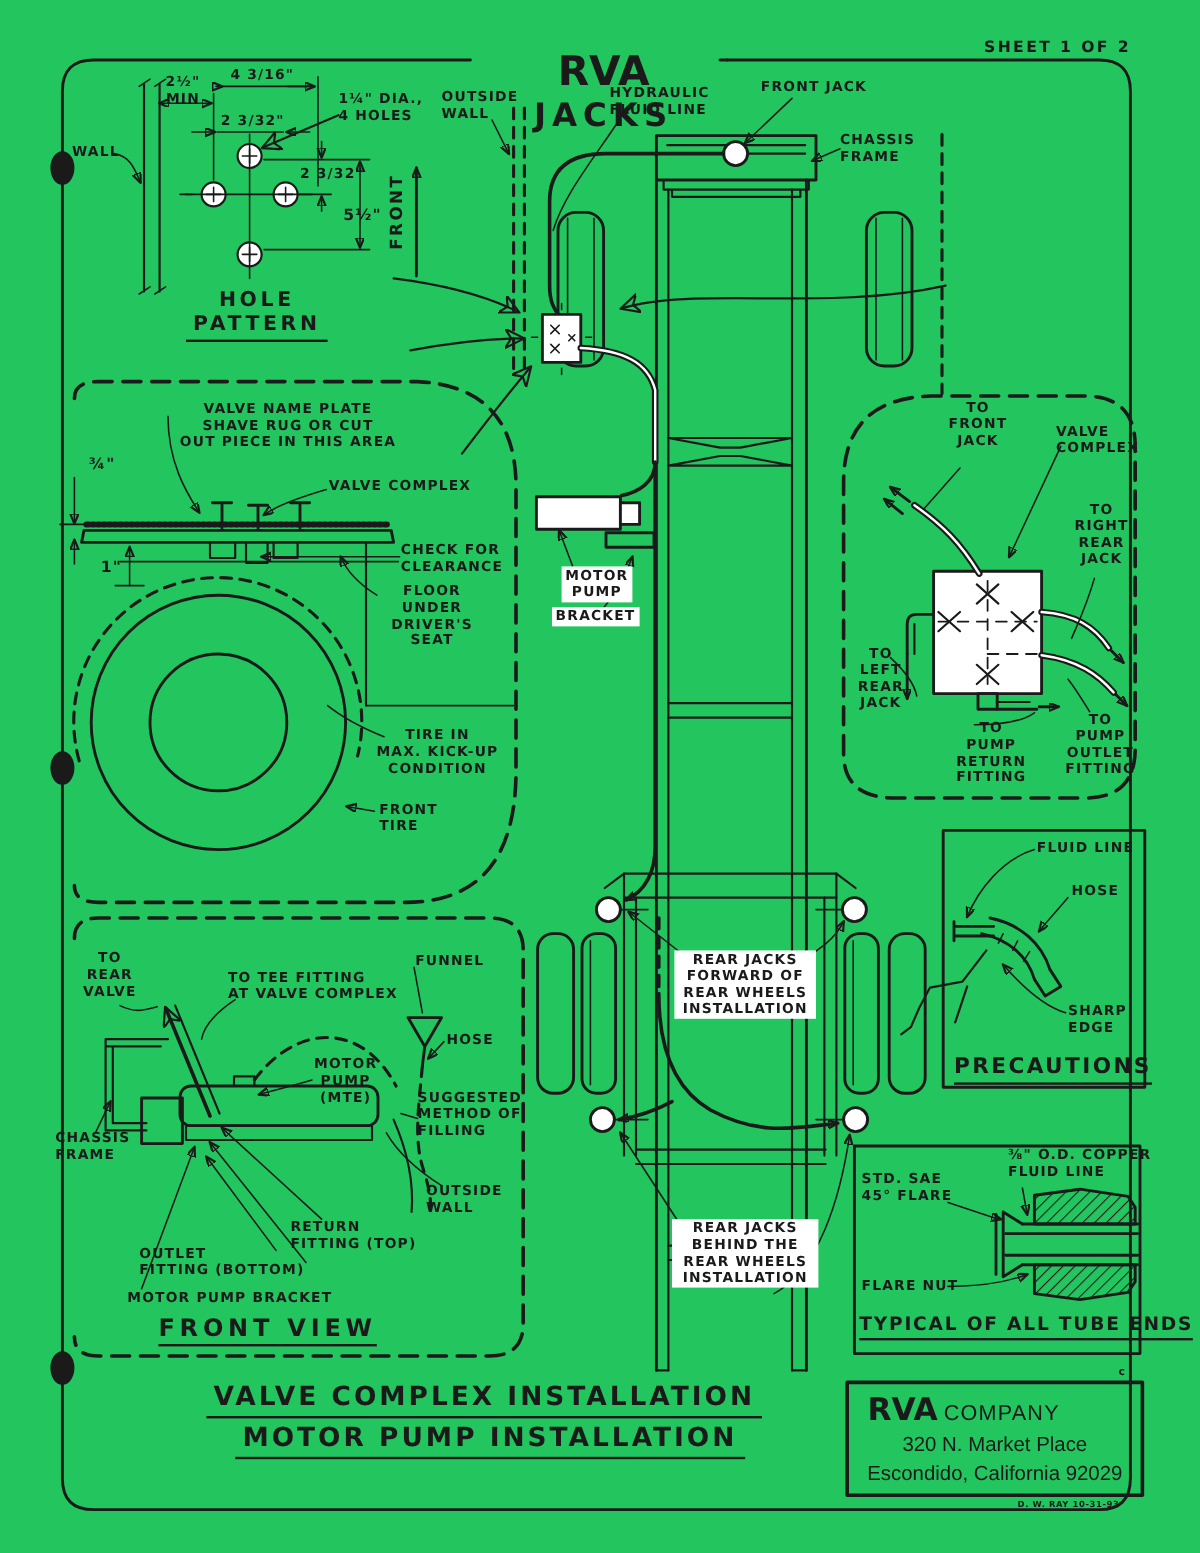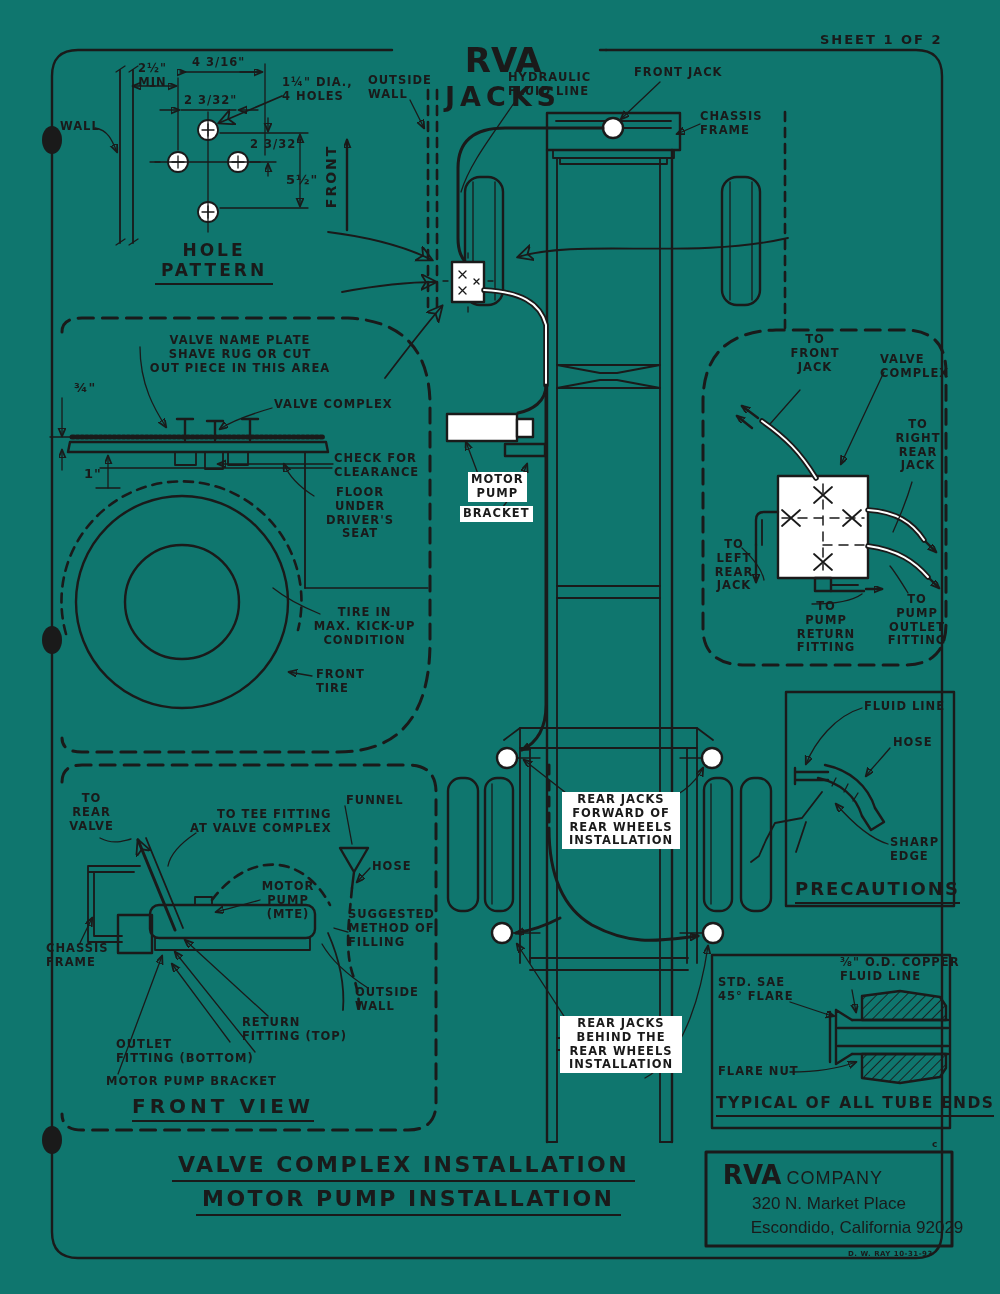--- a/index.html
+++ b/index.html
@@ -1,16 +1,16 @@
 <!DOCTYPE html>
 <html><head>
 <meta charset="utf-8">
 <style>
   html,body{margin:0;padding:0;background:#e8e8e4;}
-  #page{position:relative;width:1000px;height:1294px;background:#0f766e;overflow:hidden;
+  #page{position:relative;width:1000px;height:1294px;background:#22c55e;overflow:hidden;
         font-family:"DejaVu Sans",sans-serif;color:#1a1a1a;}
   #art{position:absolute;left:0;top:0;}
   #art *{stroke:#1a1a1a;fill:none;stroke-width:1.8;stroke-linecap:round;stroke-linejoin:round;}
   #art .w2{stroke-width:2.4;}
   #art .w3{stroke-width:3;}
   #art .hv{stroke-width:3;}
   #art .dbl{stroke-width:5.5;}
   #art .dblw{stroke:#fff;stroke-width:2;}
   #art .dsh{stroke-dasharray:15 9;stroke-width:3;}
   #art .dsh2{stroke-dasharray:9 7;stroke-width:2.6;}
@@ -359,21 +359,21 @@
 SEAT</div>
 <div class="lbl" style="left:312px;top:606px;width:105px;">TIRE IN
 MAX. KICK-UP
 CONDITION</div>
 <div class="lbl la" style="left:316px;top:668px;">FRONT
 TIRE</div>
 
 <div class="lbl" style="left:64px;top:792px;width:55px;">TO
 REAR
 VALVE</div>
-<div class="lbl la" style="left:190px;top:808px;text-align:right;">TO TEE FITTING
+<div class="lbl la" style="left:190px;top:808px;">TO TEE FITTING
 AT VALVE COMPLEX</div>
 <div class="lbl la" style="left:346px;top:794px;">FUNNEL</div>
 <div class="lbl la" style="left:372px;top:860px;">HOSE</div>
 <div class="lbl" style="left:258px;top:880px;width:60px;">MOTOR
 PUMP
 (MTE)</div>
 <div class="lbl la" style="left:348px;top:908px;">SUGGESTED
 METHOD OF
 FILLING</div>
 <div class="lbl la" style="left:46px;top:942px;">CHASSIS
@@ -424,16 +424,16 @@
 
 <div class="lbl bigtitle" style="left:172px;top:1152px;">VALVE COMPLEX INSTALLATION</div>
 <div class="lbl bigtitle" style="left:196px;top:1186px;">MOTOR PUMP INSTALLATION</div>
 
 <div class="lbl" style="left:932px;top:1139px;font-size:9px;">c</div>
 <div style="position:absolute;left:706px;top:1160px;width:194px;text-align:center;">
   <span class="logo-rva" style="font-size:26px;">RVA</span>
   <span class="addr" style="font-size:18px;letter-spacing:1px;">COMPANY</span>
 </div>
 <div class="lbl addr" style="left:706px;top:1194px;width:246px;font-size:17px;">320 N. Market Place</div>
-<div class="lbl addr" style="left:706px;top:1218px;width:246px;font-size:17px;margin-left:28px;">Escondido, California  92029</div>
+<div class="lbl addr" style="left:706px;top:1218px;width:246px;font-size:17px;">Escondido, California  92029</div>
 <div class="lbl" style="left:848px;top:1250px;font-size:7px;letter-spacing:0.5px;">D. W. RAY  10-31-93</div>
 
 </div>
 
 </body></html>

